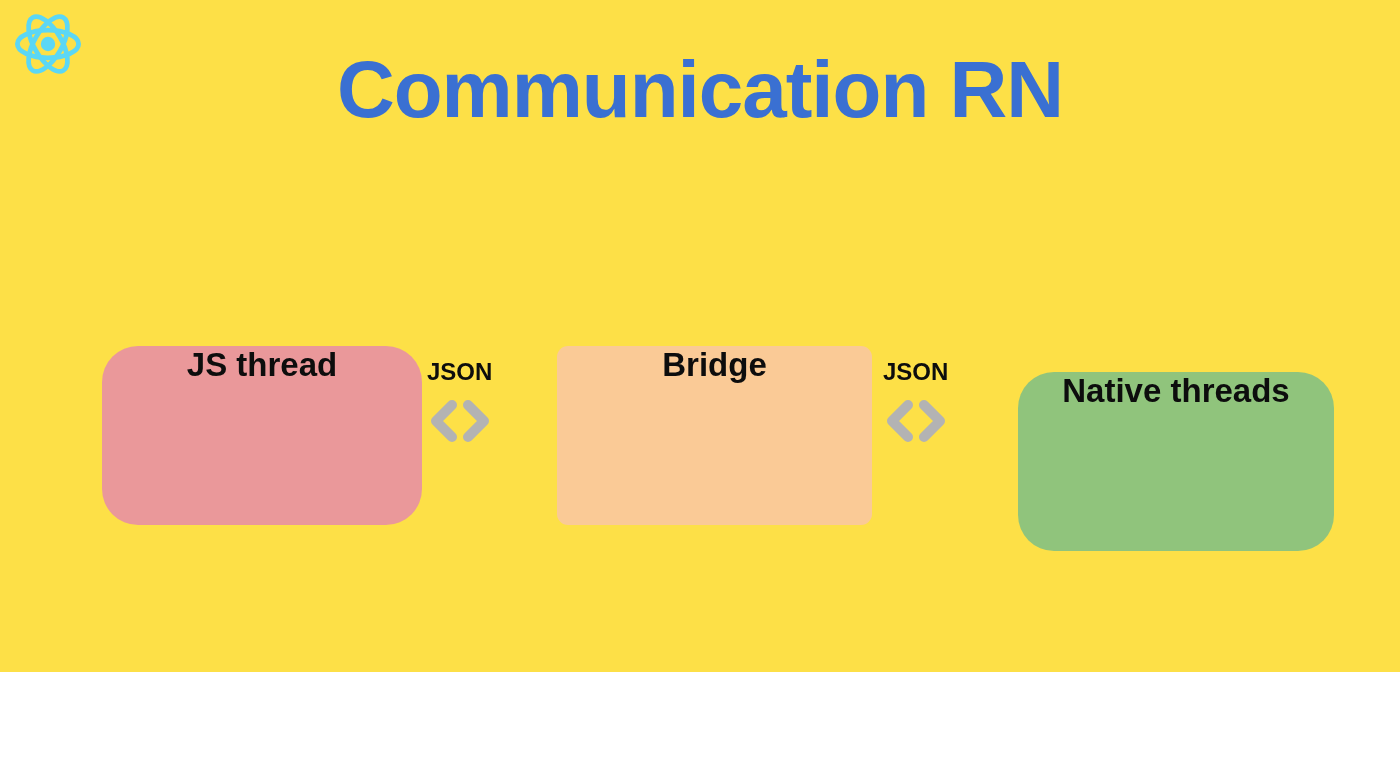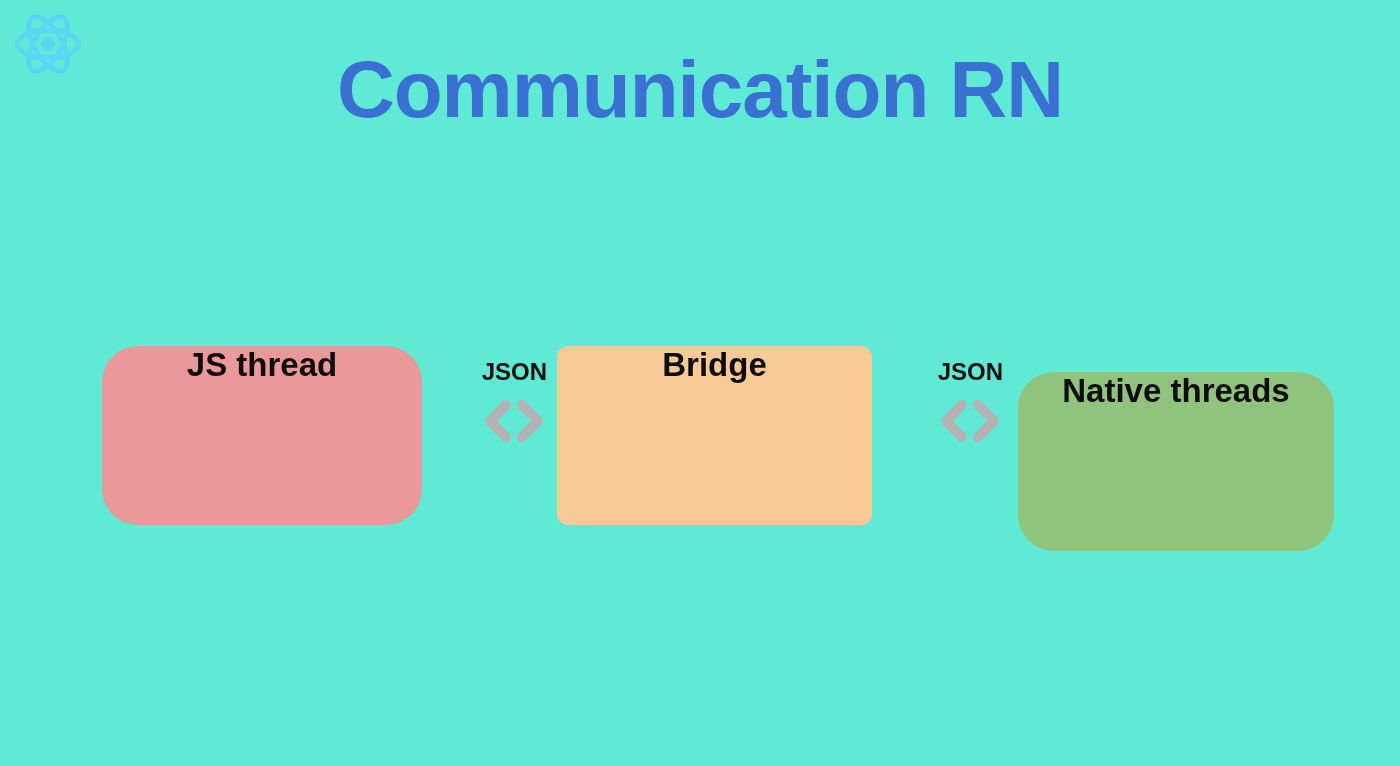--- a/index.html
+++ b/index.html
@@ -4,22 +4,22 @@
 <style>
   html, body {
     margin: 0;
     padding: 0;
     background: #ffffff;
     font-family: "Liberation Sans", sans-serif;
   }
   .canvas {
     position: relative;
     width: 1400px;
-    height: 766px;
-    background: #5eead4;
+    height: 672px;
+    background: #fde047;
     overflow: hidden;
   }
   .logo {
     position: absolute;
     left: 12px;
     top: 8px;
     width: 72px;
     height: 72px;
     display: block;
   }
@@ -52,21 +52,21 @@
   }
   .node-1 { left: 102px; width: 320px; }
   .node-2 { left: 557px; width: 315px; }
   .node-3 { left: 1018px; width: 316px; margin-top: 26px; }
   .connector {
     position: absolute;
     top: 360px;
     width: 120px;
     display: flex;
     flex-direction: column;
-    align-items: flex-end;
+    align-items: flex-start;
     gap: 14px;
   }
   .connector-1 { left: 427px; }
   .connector-2 { left: 883px; }
   .json-label {
     font-size: 24px;
     font-weight: bold;
     color: #0d0d0d;
     line-height: 1;
   }

